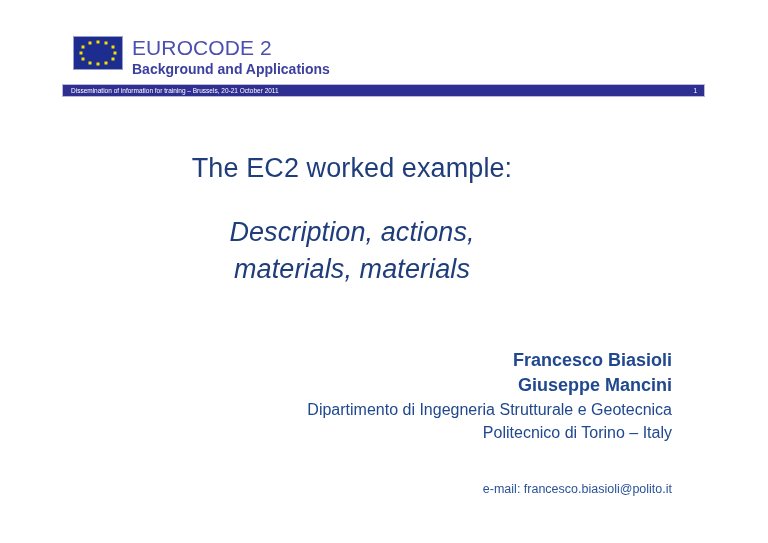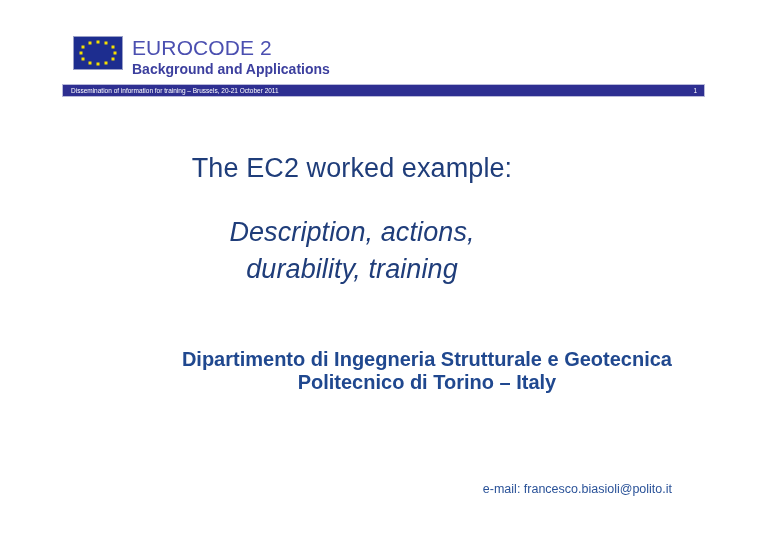--- a/index.html
+++ b/index.html
@@ -131,25 +131,24 @@
     text-align: right;
     color: #20488f;
   }
   .author-name {
     font-size: 18px;
     line-height: 25px;
     font-weight: bold;
     white-space: nowrap;
   }
   .author-affil {
-    font-size: 20px;
+    font-size: 16px;
     line-height: 23px;
-    font-weight: bold;
-    white-space: nowrap;
-    text-align: center;
+    font-weight: normal;
+    white-space: nowrap;
   }
 
   .email-line {
     position: absolute;
     right: 96px;
     top: 480px;
     text-align: right;
     color: #2a5298;
     font-size: 12.5px;
     line-height: 18px;
@@ -186,21 +185,23 @@
     <span class="ribbon-text">Dissemination of information for training – Brussels, 20-21 October 2011</span>
     <span class="ribbon-page">1</span>
   </div>
 
 </div>
 
 <div class="title-block">
   <div class="title-main">The EC2 worked example:</div>
   <div class="title-spacer"></div>
   <div class="title-sub">Description, actions,</div>
-  <div class="title-sub">durability, training</div>
+  <div class="title-sub">materials, materials</div>
 </div>
 
 <div class="author-block">
+  <div class="author-name">Francesco Biasioli</div>
+  <div class="author-name">Giuseppe Mancini</div>
   <div class="author-affil">Dipartimento di Ingegneria Strutturale e Geotecnica</div>
   <div class="author-affil">Politecnico di Torino – Italy</div>
 </div>
 
 <div class="email-line">e-mail: francesco.biasioli@polito.it</div>
 
 </body></html>

